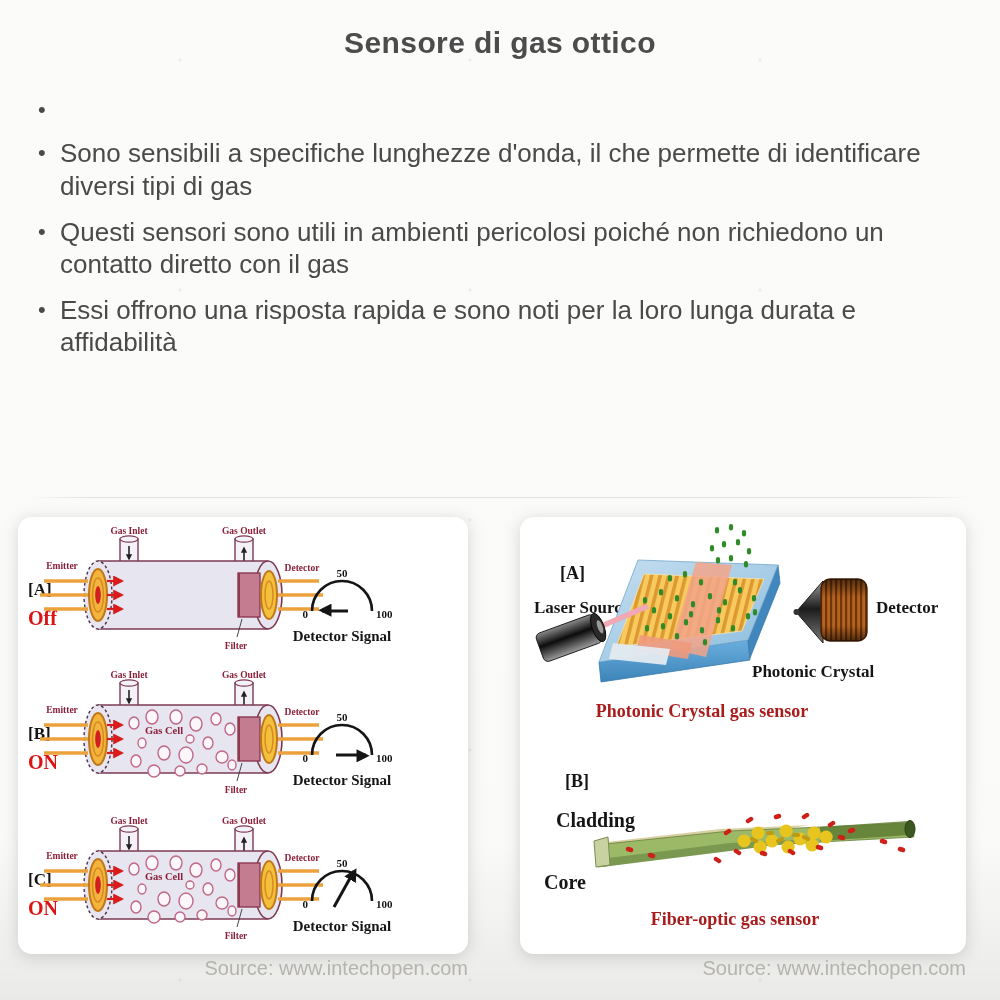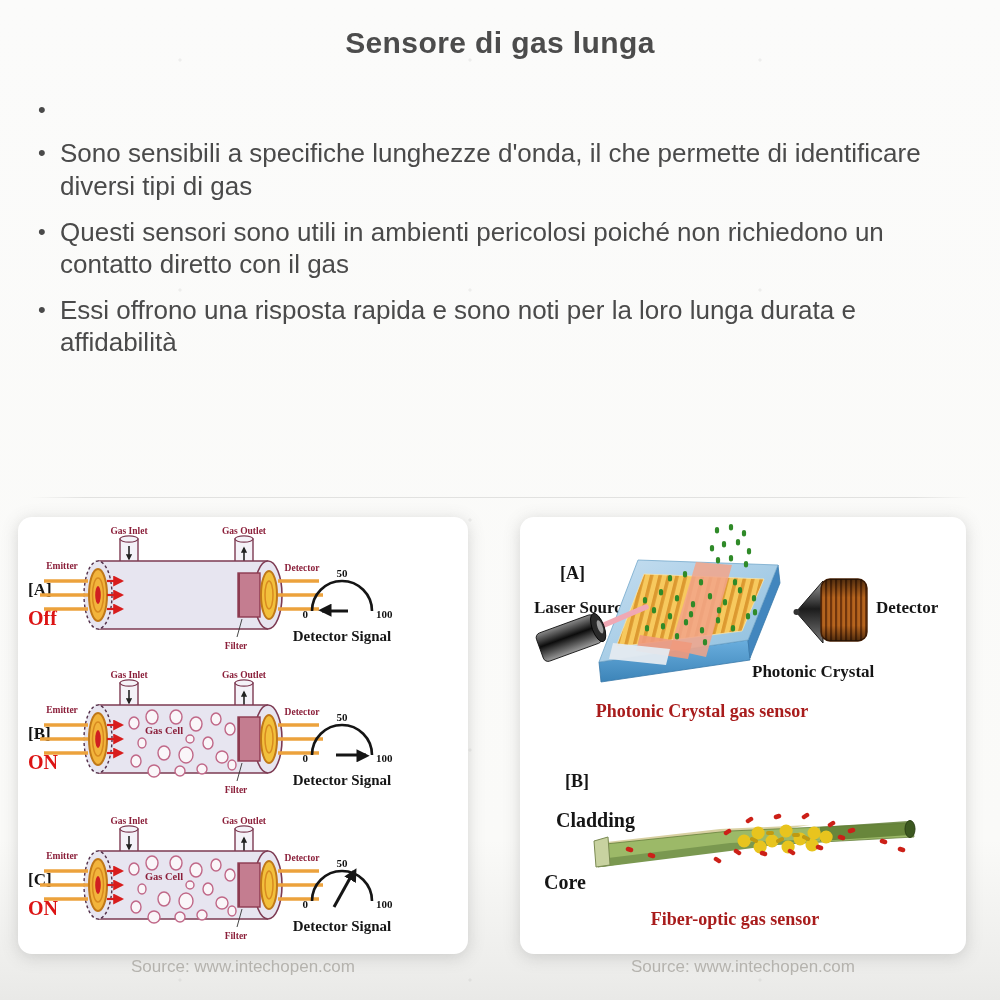--- a/index.html
+++ b/index.html
@@ -19,40 +19,40 @@
   .bullets{position:absolute;top:94px;left:38px;width:904px;margin:0;padding:0;list-style:none;
     font-size:26px;color:#4a4a4a;line-height:1.24}
   .bullets li{display:flex;margin-bottom:14px}
   .bullets .dot{width:22px;flex:0 0 22px;font-size:22px;padding-top:2px}
   .divider{position:absolute;top:497px;left:30px;width:940px;height:1px;
     background:linear-gradient(90deg,rgba(0,0,0,0),rgba(0,0,0,.10) 6%,rgba(0,0,0,.10) 94%,rgba(0,0,0,0))}
   .card{position:absolute;top:517px;background:#fff;border-radius:14px;
     box-shadow:0 3px 16px rgba(100,100,100,.25)}
   .card.left{left:18px;width:450px;height:437px}
   .card.right{left:520px;width:446px;height:437px}
-  .source{position:absolute;top:957px;font-size:17px;color:#b5b3ae;text-align:center}
+  .source{position:absolute;top:957px;font-size:20px;color:#b5b3ae;text-align:right}
   .source.left{left:18px;width:450px}
   .source.right{left:520px;width:446px}
   svg{display:block}
   .dlbl{font:bold 9.5px "Liberation Serif",serif;fill:#8b1f3a}
   .dlbl2{font:bold 10.5px "Liberation Serif",serif;fill:#8b1f3a}
   .tag{font:bold 17px "Liberation Serif",serif;fill:#141414}
   .state{font:bold 20px "Liberation Serif",serif;fill:#dc1414}
   .gnum{font:bold 11px "Liberation Serif",serif;fill:#151515}
   .gsig{font:bold 15px "Liberation Serif",serif;fill:#151515}
   .needle{stroke:#151515;stroke-width:3;fill:none}
   .blbl{font:bold 17px "Liberation Serif",serif;fill:#151515}
   .blbl2{font:bold 20px "Liberation Serif",serif;fill:#151515}
   .btag{font:bold 18px "Liberation Serif",serif;fill:#151515}
   .cap{font:bold 18px "Liberation Serif",serif;fill:#a81c1c}
 </style>
 </head>
 <body>
 
-<div class="title">Sensore di gas lunga</div>
+<div class="title">Sensore di gas ottico</div>
 
 <ul class="bullets">
   <li>
       <span class="dot">•</span>
     </li>
   <li>
       <span class="dot">•</span>
       <span>Sono sensibili a specifiche lunghezze d'onda, il che permette di identificare diversi tipi di gas</span>
     </li>
   <li>

